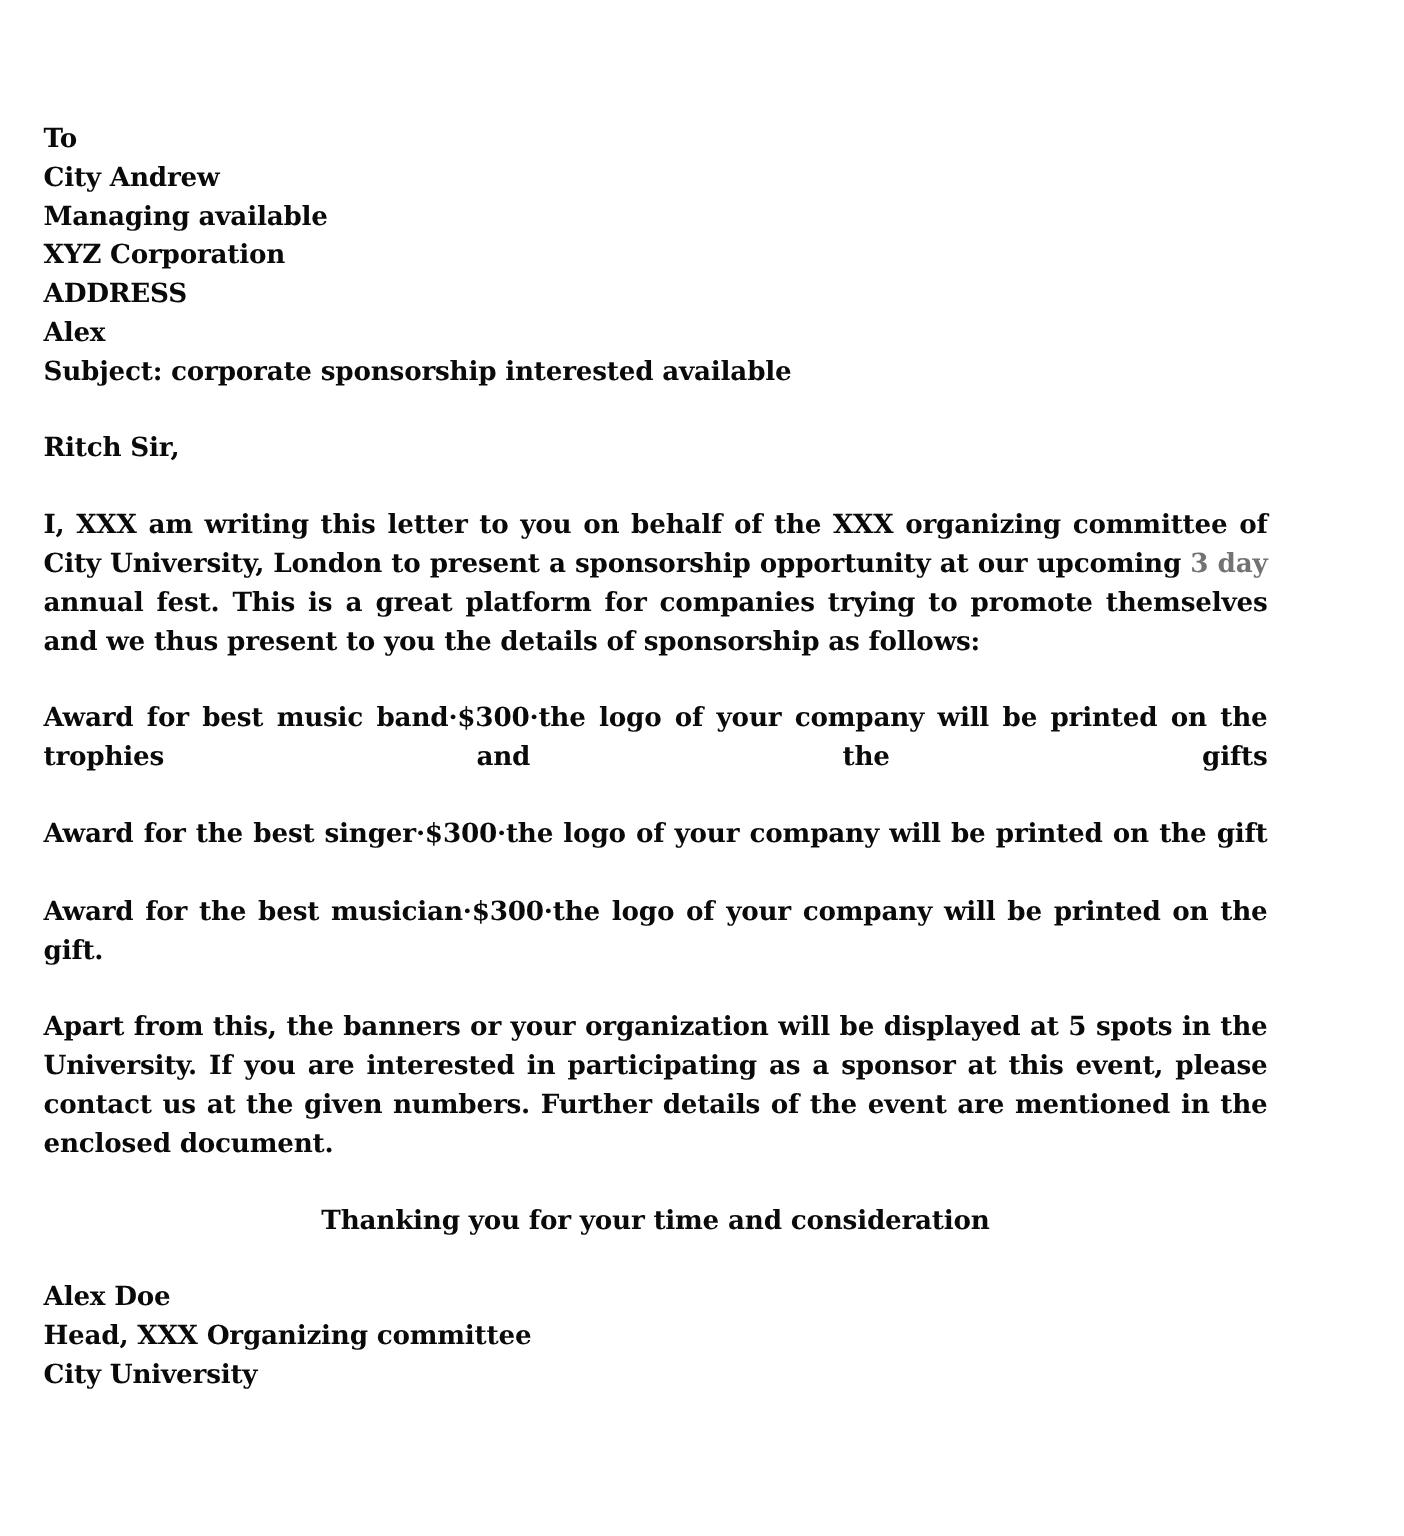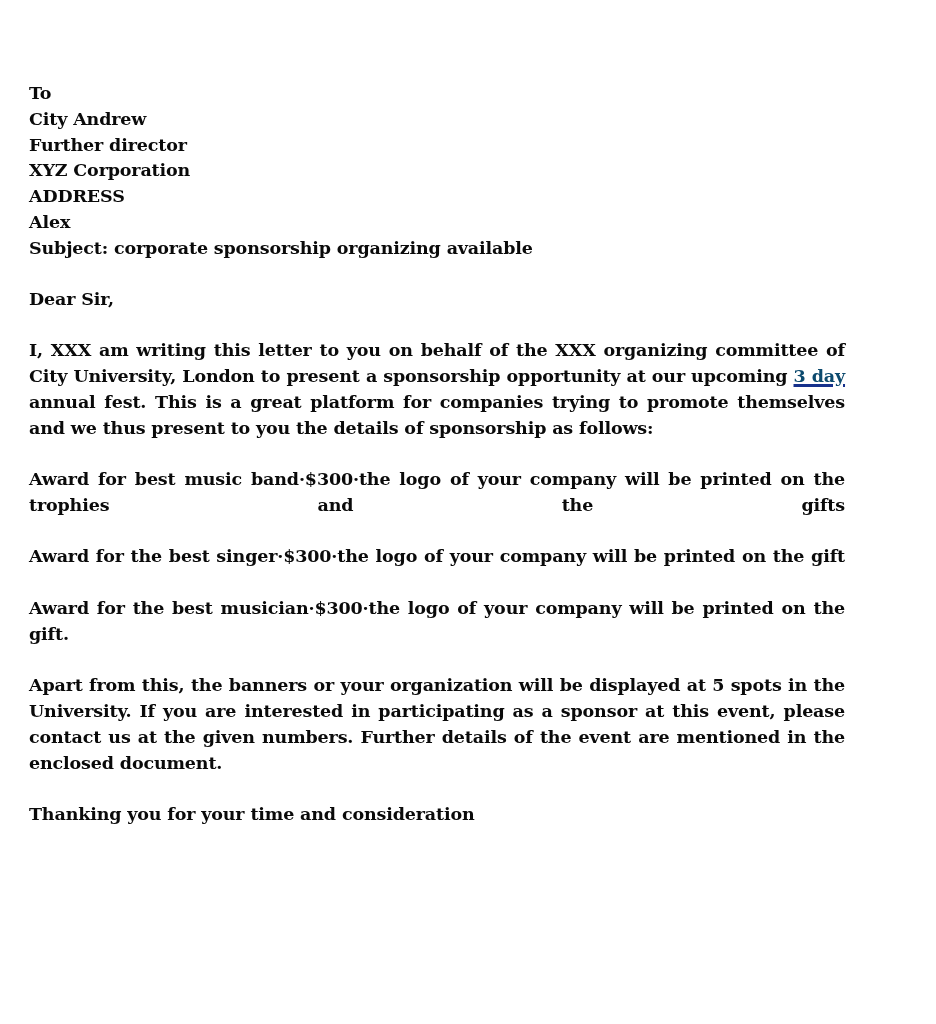--- a/index.html
+++ b/index.html
@@ -64,43 +64,42 @@
     content: "";
     display: inline-block;
     width: 100%;
   }
   .para.no-stretch::after {
     display: none;
   }
 
   
   .flag {
-    color: #0c4a6e;
-    text-decoration: underline;
+    color: #737373;
     text-decoration-color: #16318c;
     text-decoration-thickness: 3px;
     text-underline-offset: 2px;
   }
 
   
   .awards {
     margin-top: 25.5px;
   }
   .award-line {
     text-align: justify;
     text-justify: inter-word;
   }
   .award-line::after {
     content: "";
     display: inline-block;
     width: 100%;
   }
 
   .closing {
-    text-align: left;
+    text-align: center;
     margin-top: 25.5px;
   }
 
   .signature {
     text-align: left;
     margin-top: 25.5px;
   }
   .signature .line {
     display: block;
     white-space: pre;
@@ -108,35 +107,40 @@
 </style>
 </head>
 <body>
 
 <div class="page">
   <div class="letter">
 
     <div class="block-head">
       <span class="line">To</span>
       <span class="line">City Andrew</span>
-      <span class="line">Further director</span>
+      <span class="line">Managing available</span>
       <span class="line">XYZ Corporation</span>
       <span class="line">ADDRESS</span>
       <span class="line">Alex</span>
-      <span class="line">Subject: corporate sponsorship organizing available</span>
+      <span class="line">Subject: corporate sponsorship interested available</span>
     </div>
 
-    <div class="salutation">Dear Sir,</div>
+    <div class="salutation">Ritch Sir,</div>
 
     <div class="para para-gap no-stretch"><span>I, XXX am writing this letter to you on behalf of the XXX organizing committee of City University, London to present a sponsorship opportunity at our upcoming </span><span class="flag">3 day</span><span> annual fest. This is a great platform for companies trying to promote themselves and we thus present to you the details of sponsorship as follows:</span></div>
 
     <div class="awards">
       <div class="award-line">Award for best music band·$300·the logo of your company will be printed on the trophies and the gifts</div>
       <div class="award-line">Award for the best singer·$300·the logo of your company will be printed on the gift</div>
       <div class="award-line">Award for the best musician·$300·the logo of your company will be printed on the gift.</div>
       <div class="para no-stretch">Apart from this, the banners or your organization will be displayed at 5 spots in the University. If you are interested in participating as a sponsor at this event, please contact us at the given numbers. Further details of the event are mentioned in the enclosed document.</div>
     </div>
 
     <div class="closing">Thanking you for your time and consideration</div>
 
+    <div class="signature">
+      <span class="line">Alex Doe</span>
+      <span class="line">Head, XXX Organizing committee</span>
+      <span class="line">City University</span>
+    </div>
 
   </div>
 </div>
 
 </body></html>

